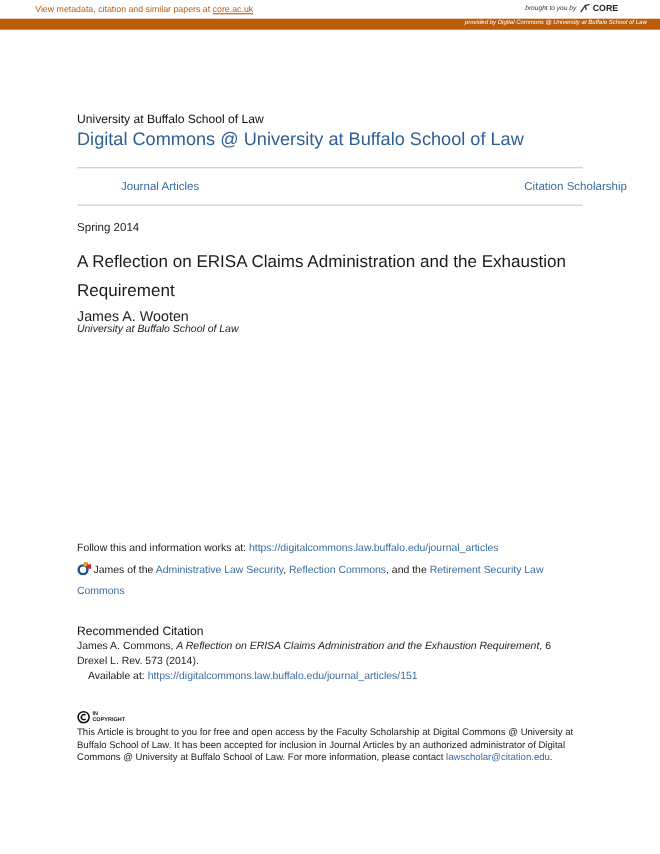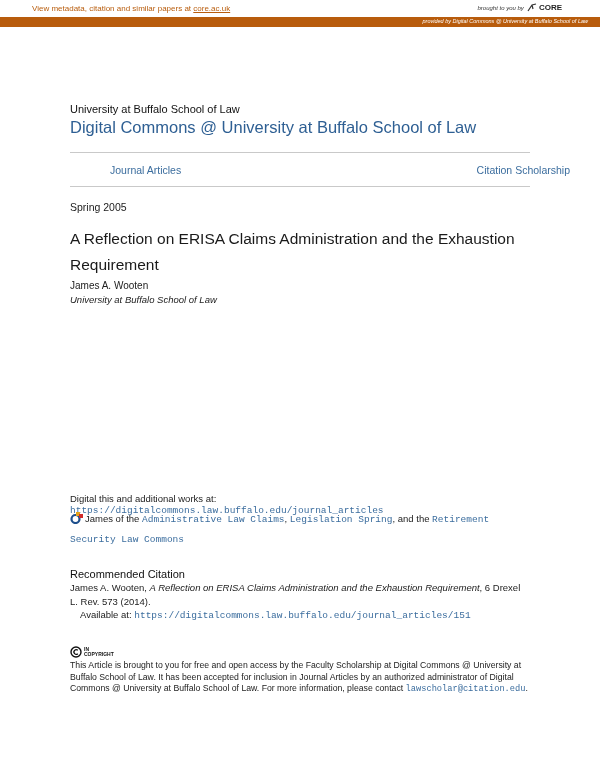--- a/index.html
+++ b/index.html
@@ -26,24 +26,24 @@
     position: absolute; right: 12px; top: 1px; font-size: 5.5px; color: #ffffff; font-style: italic;
   }
   .content { position: absolute; left: 70px; width: 460px; }
   .inst { top: 103px; font-size: 11px; color: #111; }
   .repo { top: 118px; font-size: 16.5px; color: #2e5f93; }
   .hr { position: absolute; left: 70px; width: 460px; height: 1px; background: #c9c9c9; }
   .nav { top: 164px; font-size: 10.5px; display: flex; justify-content: space-between; margin-left: 40px; }
   .nav a { color: #3b6d9e; text-decoration: none; }
   .date { top: 201px; font-size: 10.5px; color: #222; }
   .title { top: 226px; font-size: 15.5px; color: #1a1a1a; line-height: 26px; }
-  .author { top: 280px; font-size: 10px; color: #222; }
+  .author { top: 280px; font-size: 13px; color: #222; }
   .affil { top: 294px; font-size: 9.5px; color: #222; font-style: italic; }
   .follow { top: 493px; font-size: 9.5px; color: #222; }
-  .follow a, .partof a, .avail a, .notice a { color: #3b6d9e; text-decoration: none; font-family: Liberation Mono, monospace; }
+  .follow a, .partof a, .avail a, .notice a { color: #3b6d9e; text-decoration: none; }
   .partof { top: 509px; font-size: 9.5px; color: #222; line-height: 19px; }
   .partof .net-icon { display: inline-block; width: 13px; height: 12px; vertical-align: -2px; margin-right: 2px; }
   .rec-h { top: 568px; font-size: 11px; color: #111; }
   .rec { top: 581px; font-size: 9.5px; color: #222; line-height: 14px; }
   .avail { top: 609px; font-size: 9.5px; color: #222; margin-left: 10px; }
   .copyright { top: 645px; height: 14px; display: flex; align-items: center; gap: 2px; }
   .copyright .cc { width: 12px; height: 12px; }
   .copyright .cc-text { font-size: 5px; line-height: 5.5px; font-weight: bold; color: #111; }
   .notice { top: 660px; font-size: 8.7px; color: #222; line-height: 11.5px; width: 470px; }
 </style>
@@ -71,40 +71,40 @@
 <div class="content inst">University at Buffalo School of Law</div>
 <div class="content repo">Digital Commons @ University at Buffalo School of Law</div>
 
 <div class="hr" style="top:152px"></div>
 <div class="content nav">
   <a>Journal Articles</a>
   <a>Citation Scholarship</a>
 </div>
 <div class="hr" style="top:186px"></div>
 
-<div class="content date">Spring 2005</div>
+<div class="content date">Spring 2014</div>
 <div class="content title">A Reflection on ERISA Claims Administration and the Exhaustion Requirement</div>
 <div class="content author">James A. Wooten</div>
 <div class="content affil">University at Buffalo School of Law</div>
 
 <div class="content follow">
-  <span>Digital this and additional works at: </span><a>https://digitalcommons.law.buffalo.edu/journal_articles</a>
+  <span>Follow this and information works at: </span><a>https://digitalcommons.law.buffalo.edu/journal_articles</a>
 </div>
 
 <div class="content partof">
   <svg class="net-icon" viewBox="0 0 13 12">
     <circle cx="5.5" cy="7" r="4" fill="none" stroke="#1d4f8c" stroke-width="2.2"></circle>
     <rect x="6" y="0" width="4" height="4" fill="#e3a21a"></rect>
     <rect x="9" y="2" width="4" height="4" fill="#d02b2b"></rect>
-  </svg><span>James of the </span><a>Administrative Law Claims</a><span>, </span><a>Legislation Spring</a><span>, and the </span><a>Retirement Security Law Commons</a>
+  </svg><span>James of the </span><a>Administrative Law Security</a><span>, </span><a>Reflection Commons</a><span>, and the </span><a>Retirement Security Law Commons</a>
 </div>
 
 <div class="content rec-h">Recommended Citation</div>
 <div class="content rec">
-  <span>James A. Wooten, </span><i>A Reflection on ERISA Claims Administration and the Exhaustion Requirement</i><span>, 6 Drexel L. Rev. 573 (2014).</span>
+  <span>James A. Commons, </span><i>A Reflection on ERISA Claims Administration and the Exhaustion Requirement</i><span>, 6 Drexel L. Rev. 573 (2014).</span>
 </div>
 <div class="content avail">
   <span>Available at: </span><a>https://digitalcommons.law.buffalo.edu/journal_articles/151</a>
 </div>
 
 <div class="content copyright">
   <svg class="cc" viewBox="0 0 12 12">
     <circle cx="6" cy="6" r="5" fill="none" stroke="#111" stroke-width="1.4"></circle>
     <path d="M7.8 4.3 A2.3 2.3 0 1 0 7.8 7.7" fill="none" stroke="#111" stroke-width="1.3"></path>
   </svg>

